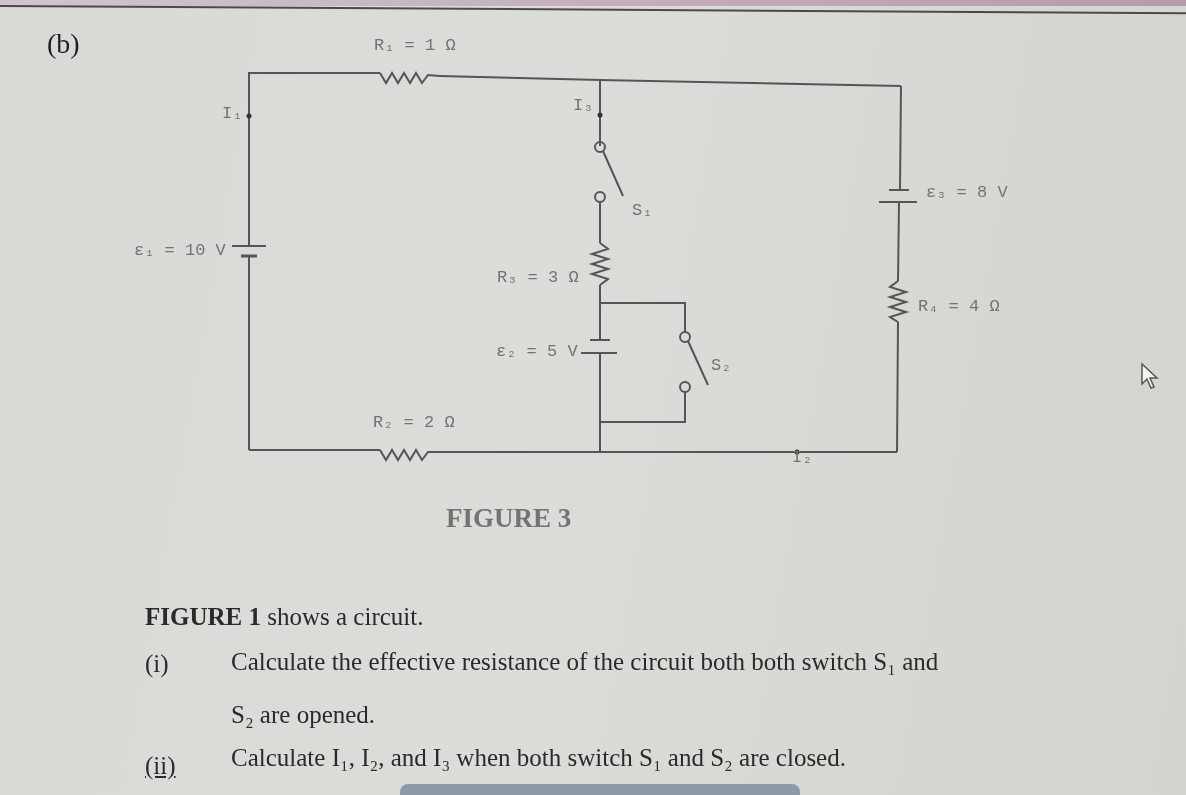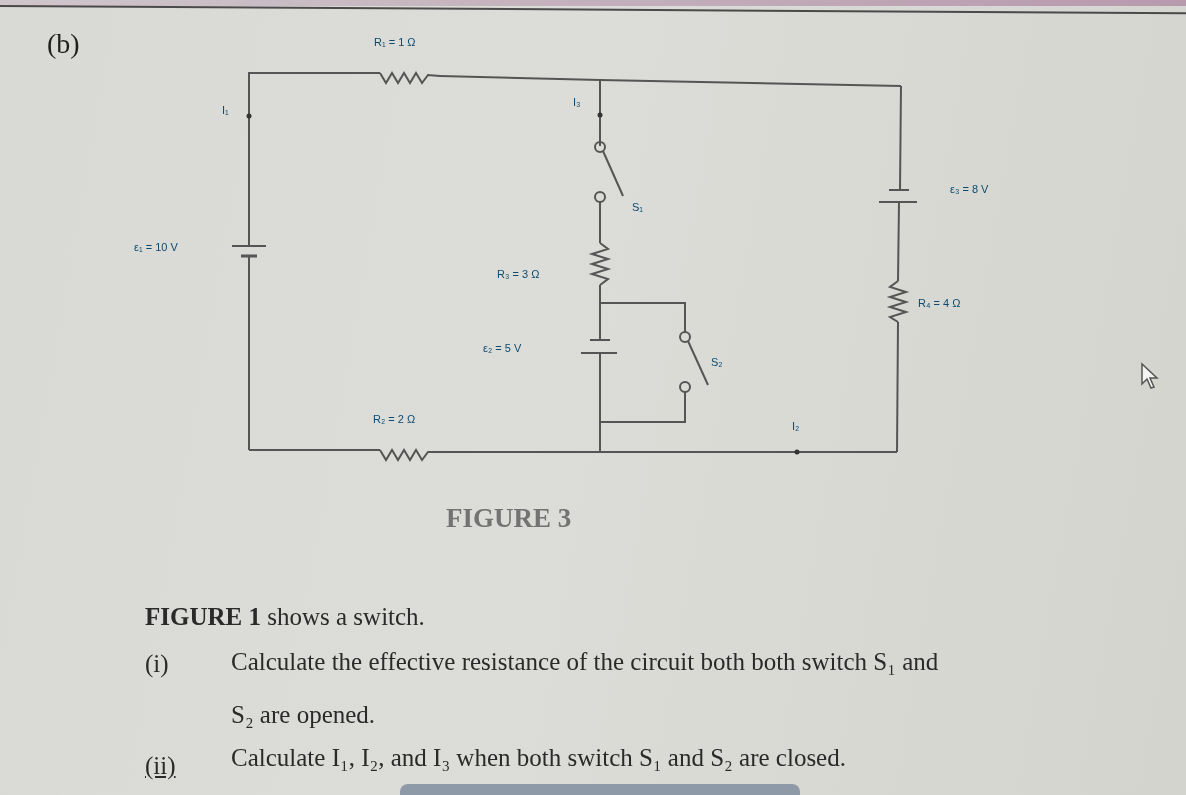--- a/index.html
+++ b/index.html
@@ -7,21 +7,21 @@
       width: 1186px; height: 795px; overflow: hidden; position: relative;
       background: linear-gradient(100deg, #d9d9d5 0%, #dcdcd8 45%, #d4d4cf 100%);
       font-family: "Liberation Serif", serif; color: #2b2b2b;
     }
     .topbar { position: absolute; left: 0; top: 0; width: 1186px; height: 6px;
       background: linear-gradient(90deg, #cfc6cb 0%, #b89aad 100%); }
     .topbar-line { position: absolute; left: 0; top: 5px; width: 1186px; height: 2px;
       background: #4a4a4a; transform: rotate(0.35deg); transform-origin: left; }
     .part-label { position: absolute; left: 47px; top: 28px; font-size: 28px; color: #1f1f1f; }
     svg.circuit { position: absolute; left: 0; top: 0; }
-    .lbl { position: absolute; font-family: Liberation Sans, sans-serif; font-size: 11px; color: #0c4a6e; white-space: nowrap; }
+    .lbl { position: absolute; font-family: Liberation Mono, monospace; font-size: 17px; color: #737373; white-space: nowrap; }
     .fig-caption { position: absolute; left: 446px; top: 503px; font-size: 27px; font-weight: bold; color: #737373; }
     .question { position: absolute; font-size: 25px; color: #2a2a2a; white-space: nowrap; }
     .question b { font-weight: bold; }
     .cursor { position: absolute; left: 1140px; top: 362px; }
     .bottom-bar { position: absolute; left: 400px; top: 784px; width: 400px; height: 14px;
       background: #8e9aa8; border-radius: 8px 8px 0 0; }
   </style>
 </head>
 <body>
 
@@ -80,33 +80,33 @@
     <circle cx="685" cy="387" r="5"></circle>
     <polyline points="685,392 685,422 600,422"></polyline>
   </g>
   <circle cx="600" cy="115" r="2.5" fill="#333" stroke="none"></circle>
 </svg>
 
 <div class="lbl" style="left:374px; top:36px;">R₁ = 1 Ω</div>
 <div class="lbl" style="left:222px; top:104px;">I₁</div>
 <div class="lbl" style="left:573px; top:96px;">I₃</div>
 <div class="lbl" style="left:632px; top:164px;margin-top:37px;">S₁</div>
-<div class="lbl" style="left:926px; top:183px;margin-left:24px;">ε₃ = 8 V</div>
+<div class="lbl" style="left:926px; top:183px;">ε₃ = 8 V</div>
 <div class="lbl" style="left:134px; top:241px;text-align:center;">ε₁ = 10 V</div>
 <div class="lbl" style="left:497px; top:252px;margin-top:16px;">R₃ = 3 Ω</div>
 <div class="lbl" style="left:918px; top:297px;">R₄ = 4 Ω</div>
-<div class="lbl" style="left:483px; top:342px;">ε₂ = 5 V</div>
+<div class="lbl" style="left:496px; top:342px;">ε₂ = 5 V</div>
 <div class="lbl" style="left:711px; top:356px;">S₂</div>
 <div class="lbl" style="left:373px; top:413px;">R₂ = 2 Ω</div>
-<div class="lbl" style="left:792px; top:420px;">I₂</div>
+<div class="lbl" style="left:792px; top:448px;">I₂</div>
 
 <div class="fig-caption">FIGURE 3</div>
 
 <div class="question" style="left:145px; top:603px;">
-  <b>FIGURE 1</b><span> shows a switch.</span>
+  <b>FIGURE 1</b><span> shows a circuit.</span>
 </div>
 
 <div class="question" style="left:145px; top:650px;">(i)</div>
 <div class="question" style="left:231px; top:648px;">Calculate the effective resistance of the circuit both both switch S₁ and</div>
 <div class="question" style="left:231px; top:701px;">S₂ are opened.</div>
 
 <div class="question" style="left:145px; top:752px;text-decoration:underline;">(ii)</div>
 <div class="question" style="left:231px; top:744px;text-align:right;">Calculate I₁, I₂, and I₃ when both switch S₁ and S₂ are closed.</div>
 
 <svg class="cursor" width="22" height="30" viewBox="0 0 22 30">

